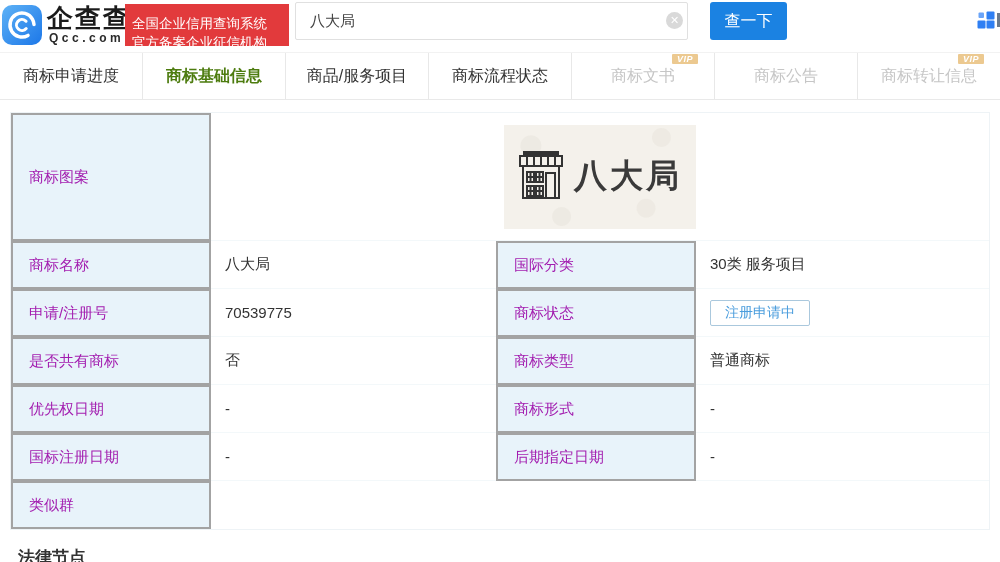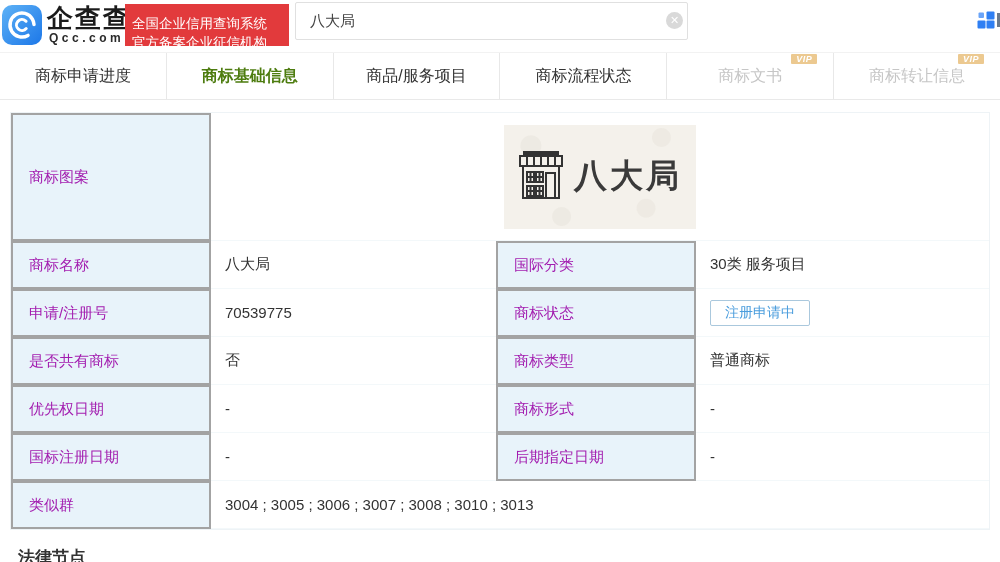--- a/index.html
+++ b/index.html
@@ -85,20 +85,21 @@
     </svg>
   </div>
   <div class="brand-cn">企查查</div>
   <div class="brand-en">Qcc.com</div>
   <div class="slogan">
     <div>全国企业信用查询系统</div>
     <div>官方备案企业征信机构</div>
   </div>
   <input class="search-input" type="text" value="八大局" style="">
   <div class="clear-icon">✕</div>
+  <button class="search-btn">查一下</button>
   <div class="apps-icon">
     <svg width="18" height="18" viewBox="0 0 18 18">
       <rect x="1.5" y="1.5" width="5.5" height="5.5" rx="1" fill="#6aa4f8"></rect>
       <rect x="9.5" y="0.5" width="8" height="8" rx="1" fill="#2f7ff3"></rect>
       <rect x="0.5" y="9.5" width="8" height="8" rx="1" fill="#2f7ff3"></rect>
       <rect x="9.5" y="9.5" width="8" height="8" rx="1" fill="#2f7ff3"></rect>
     </svg>
   </div>
   <div class="edge-sliver"></div>
 </div>
@@ -112,20 +113,23 @@
   </div>
   <div class="tab">
     <span>商品/服务项目</span>
   </div>
   <div class="tab">
     <span>商标流程状态</span>
   </div>
   <div class="tab locked">
     <span>商标文书</span>
     <span class="vip-badge">VIP</span>
+  </div>
+  <div class="tab locked">
+    <span>商标公告</span>
   </div>
   <div class="tab locked">
     <span>商标转让信息</span>
     <span class="vip-badge">VIP</span>
   </div>
 </div>
 
 <div class="table">
 
   <div class="cell-label">商标图案</div>
@@ -181,16 +185,15 @@
   <div class="cell-value">-</div>
   <div class="cell-label">商标形式</div>
   <div class="cell-value">-</div>
 
   <div class="cell-label">国标注册日期</div>
   <div class="cell-value">-</div>
   <div class="cell-label">后期指定日期</div>
   <div class="cell-value">-</div>
 
   <div class="cell-label">类似群</div>
-  <div class="cell-value span3">3004 ; 3005 ; 3006 ; 3007 ; 3008 ; 3010 ; 3013</div>
 </div>
 
 <div class="section-title">法律节点</div>
 
 </body></html>

